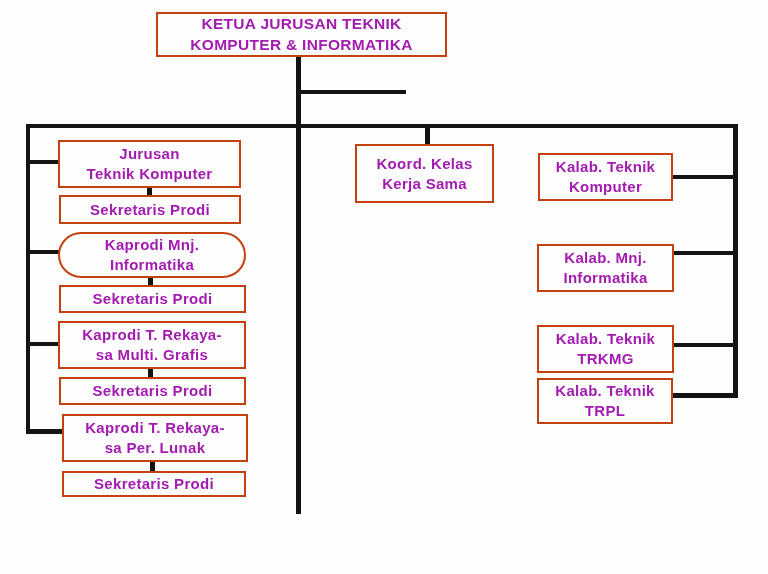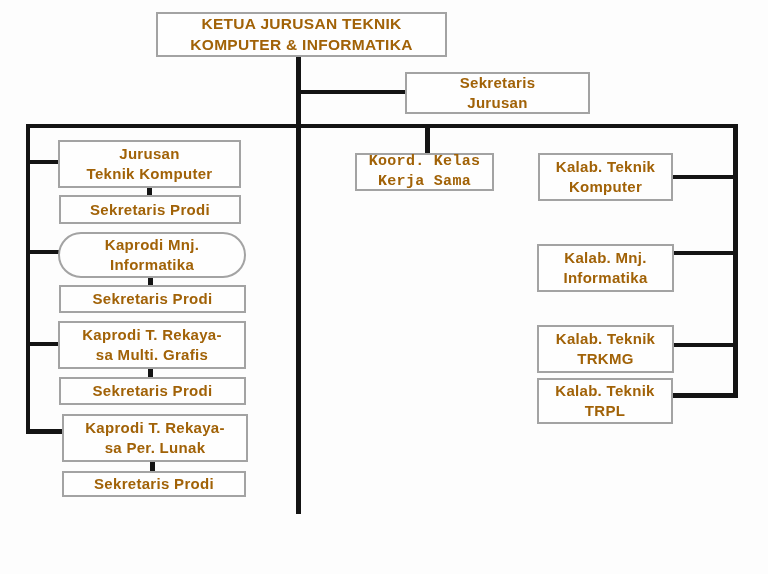--- a/index.html
+++ b/index.html
@@ -2,21 +2,21 @@
 <html><head>
 <meta charset="utf-8">
 <style>
   html,body{margin:0;padding:0;background:#ffffff;}
   .canvas{
     position:relative;width:768px;height:574px;background:#fdfdfd;
     font-family:"Liberation Sans","DejaVu Sans",sans-serif;overflow:hidden;
   }
   .node{
     position:absolute;box-sizing:border-box;
-    border:2px solid #a3a3a3;background:#fefefe;color:#a16207;
+    border:2px solid #c2410c;background:#fefefe;color:#a21caf;
     font-weight:bold;font-size:15px;line-height:1.32;letter-spacing:0.3px;
     display:flex;align-items:center;justify-content:center;
     text-align:center;white-space:pre-line;
   }
   .node.title{font-size:15.5px;}
   .line{position:absolute;background:#141414;}
 </style>
 </head>
 <body>
 
@@ -37,22 +37,20 @@
   <div class="line" style="left:671px;top:343px;width:63px;height:4px;"></div>
   <div class="line" style="left:670px;top:393px;width:68px;height:5px;"></div>
   <div class="line" style="left:147px;top:186px;width:5px;height:11px;"></div>
   <div class="line" style="left:148px;top:276px;width:5px;height:11px;"></div>
   <div class="line" style="left:148px;top:367px;width:5px;height:12px;"></div>
   <div class="line" style="left:150px;top:460px;width:5px;height:13px;"></div>
 
   <div class="node title" style="left:156px;top:12px;width:291px;height:45px;">KETUA JURUSAN TEKNIK
 KOMPUTER &amp; INFORMATIKA</div>
 
-  <div class="node" style="left:405px;top:72px;width:185px;height:42px;">Sekretaris
-Jurusan</div>
 
   <div class="node" style="left:58px;top:140px;width:183px;height:48px;">Jurusan
 Teknik Komputer</div>
 
   <div class="node" style="left:59px;top:195px;width:182px;height:29px;">Sekretaris Prodi</div>
 
   <div class="node" style="left:58px;top:232px;width:188px;height:46px;border-radius:23px;">Kaprodi Mnj.
 Informatika</div>
 
   <div class="node" style="left:59px;top:285px;width:187px;height:28px;">Sekretaris Prodi</div>
@@ -60,21 +58,21 @@
   <div class="node" style="left:58px;top:321px;width:188px;height:48px;">Kaprodi T. Rekaya-
 sa Multi. Grafis</div>
 
   <div class="node" style="left:59px;top:377px;width:187px;height:28px;">Sekretaris Prodi</div>
 
   <div class="node" style="left:62px;top:414px;width:186px;height:48px;">Kaprodi T. Rekaya-
 sa Per. Lunak</div>
 
   <div class="node" style="left:62px;top:471px;width:184px;height:26px;">Sekretaris Prodi</div>
 
-  <div class="node" style="left:355px;top:153px;width:139px;height:38px;font-family:Liberation Mono, monospace;">Koord. Kelas
+  <div class="node" style="left:355px;top:144px;width:139px;height:59px;">Koord. Kelas
 Kerja Sama</div>
 
   <div class="node" style="left:538px;top:153px;width:135px;height:48px;">Kalab. Teknik
 Komputer</div>
 
   <div class="node" style="left:537px;top:244px;width:137px;height:48px;">Kalab. Mnj.
 Informatika</div>
 
   <div class="node" style="left:537px;top:325px;width:137px;height:48px;">Kalab. Teknik
 TRKMG</div>

